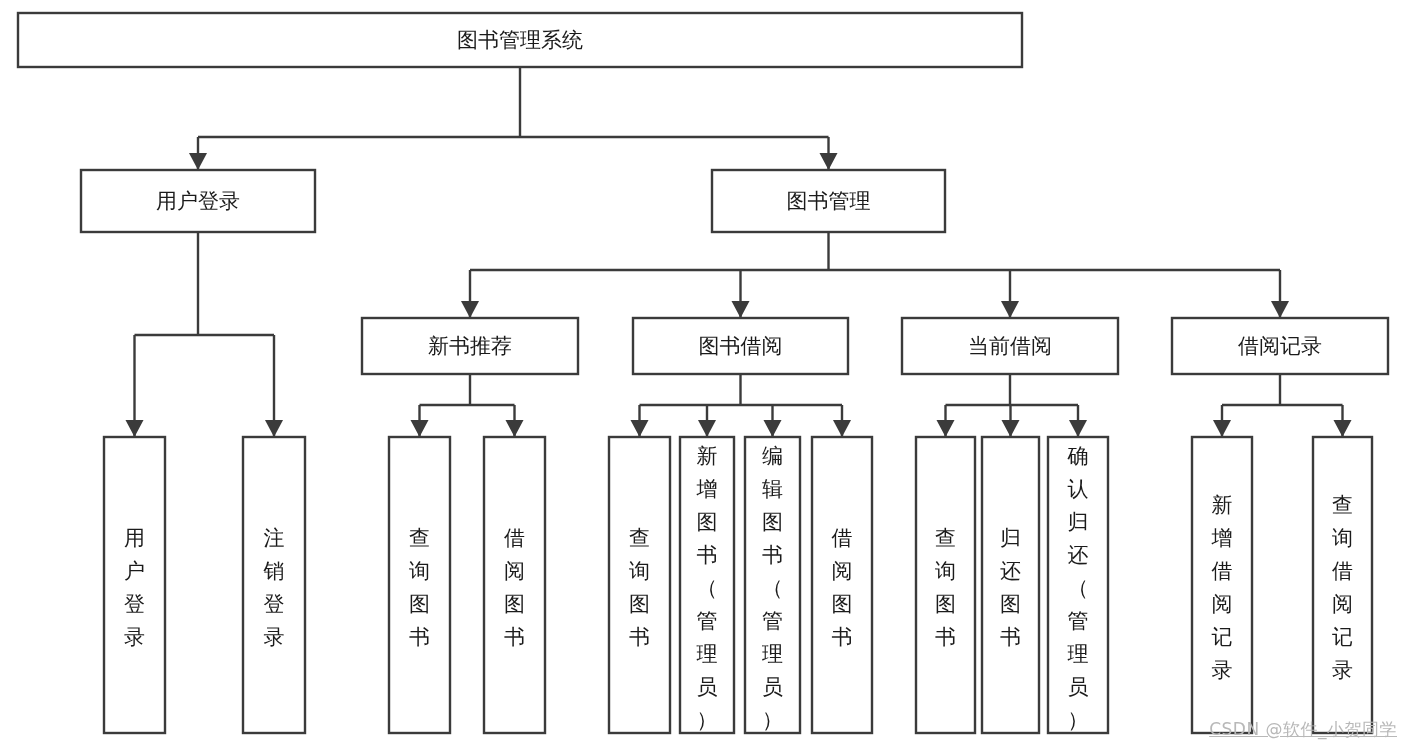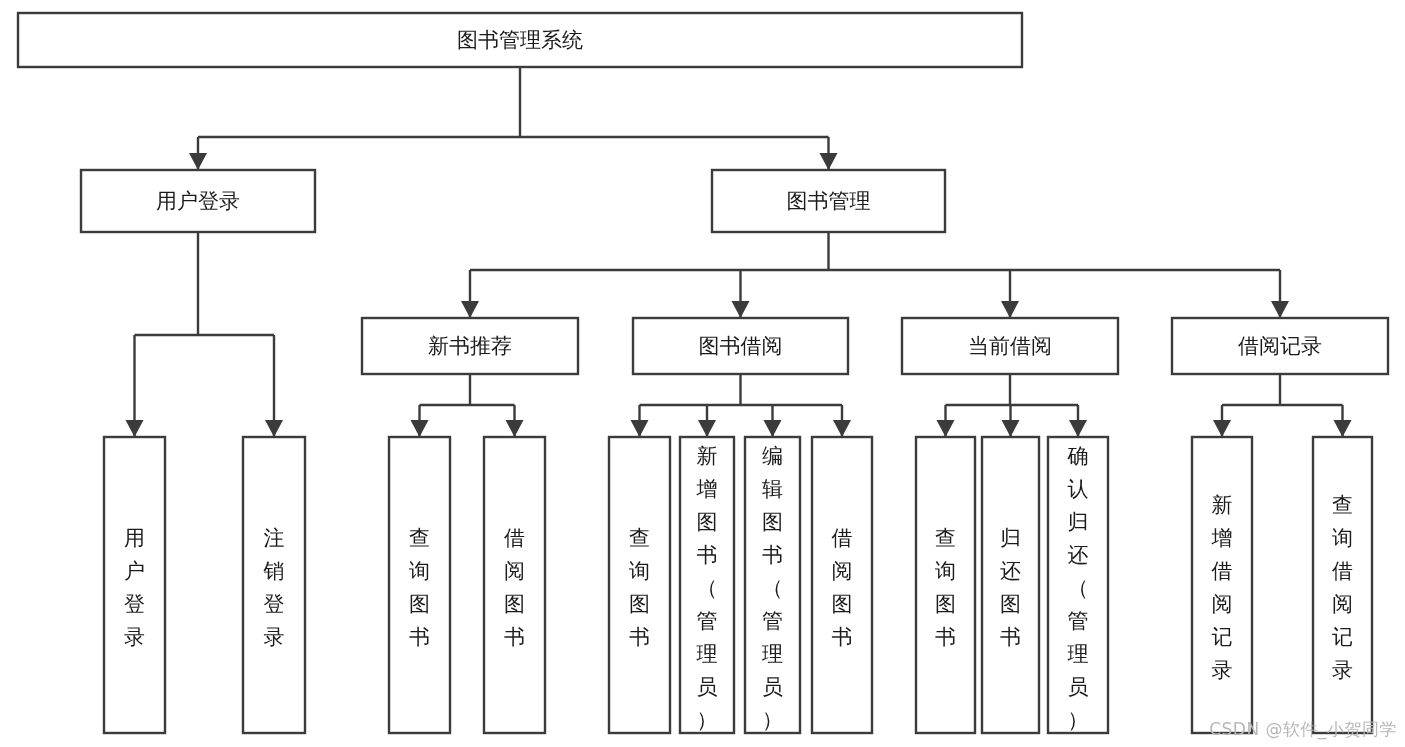--- a/index.html
+++ b/index.html
@@ -58,20 +58,21 @@
   .watermark-text {
     position: absolute;
     right: 8px;
     bottom: 6px;
     font-family: "DejaVu Sans", "Liberation Sans", sans-serif;
     font-size: 17px;
     color: #b8b8b8;
     letter-spacing: 0.5px;
     white-space: nowrap;
     user-select: none;
+    text-decoration: underline;
   }
 </style>
 </head>
 <body>
 
 <div id="diagram-root">
   <svg id="tree-svg" viewBox="0 0 1405 747">
     <g id="connector-layer">
         <g>
           <path d="M 520 67 L 520 137" class="connector"></path>

